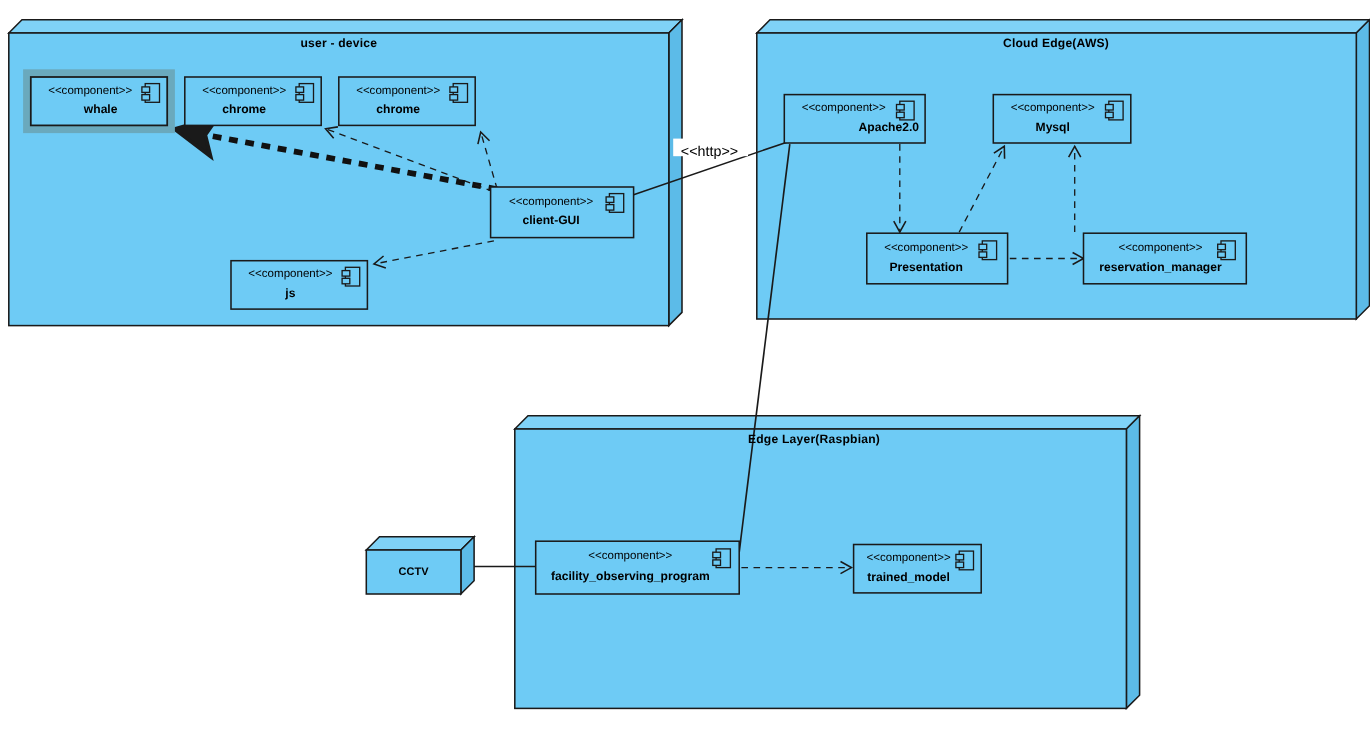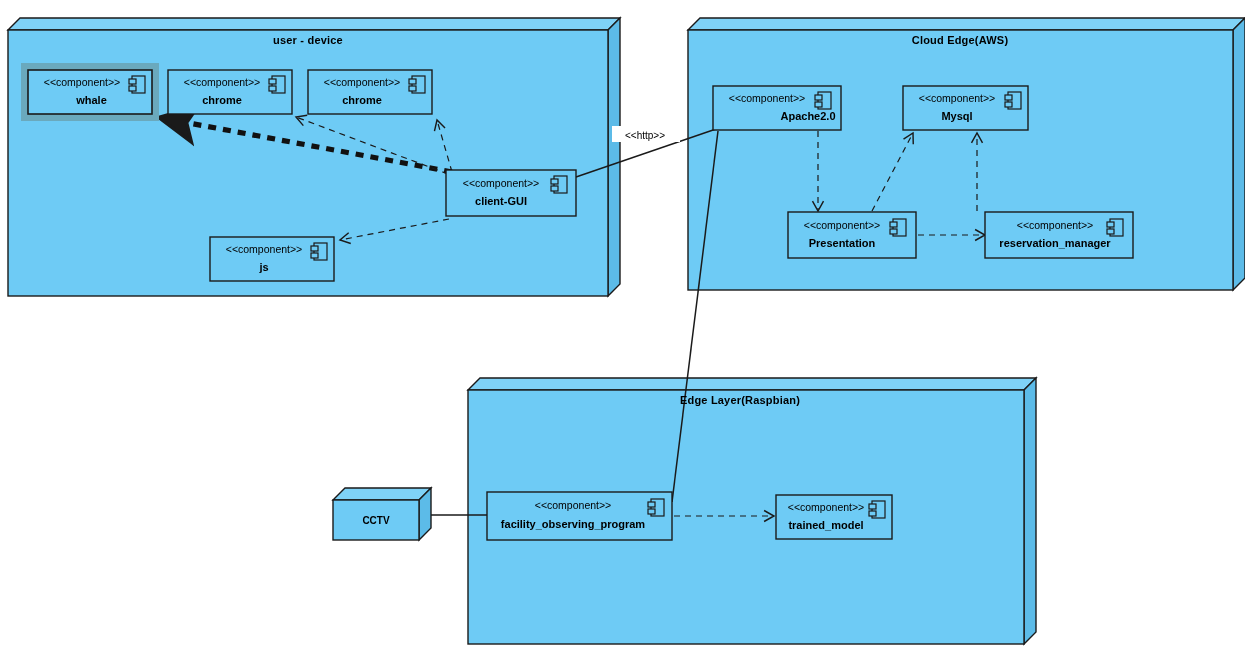--- a/index.html
+++ b/index.html
@@ -53,21 +53,21 @@
     transform: translateX(-50%);
     text-align: center;
   }
   .cctv-label {
     font-size: 10px;
     font-weight: bold;
     transform: translate(-50%, -50%);
     text-align: left;
   }
   .edge-label {
-    font-size: 10px;
+    font-size: 13px;
     font-weight: normal;
     transform: translateX(-50%);
     text-align: center;
   }
 </style>
 </head>
 <body>
 
 <div id="diagram-canvas">
 

